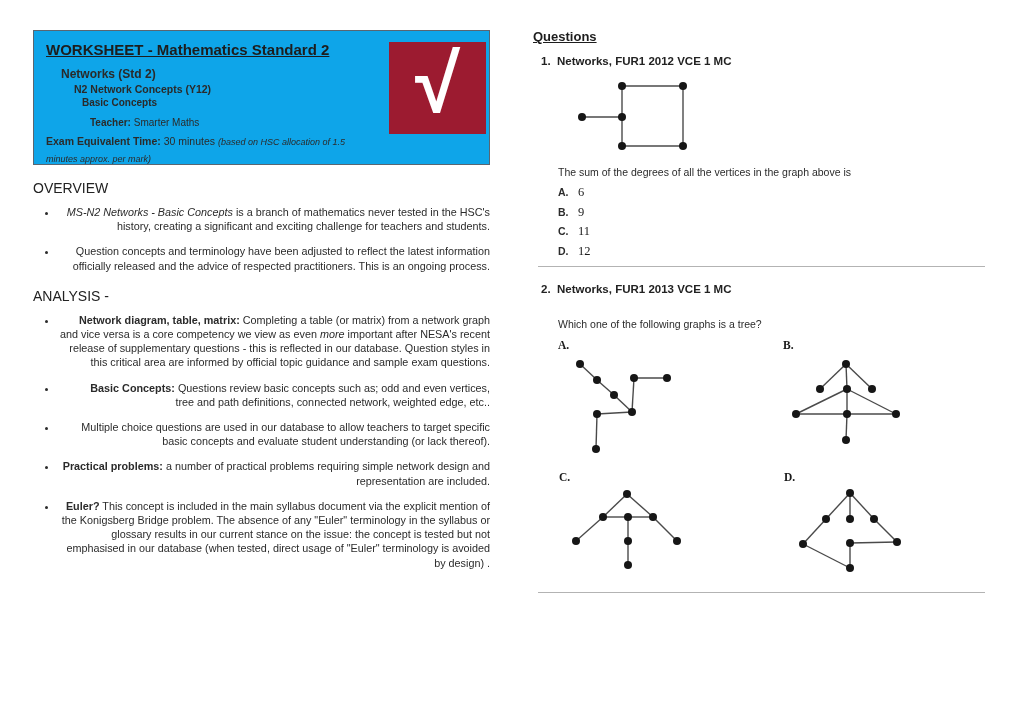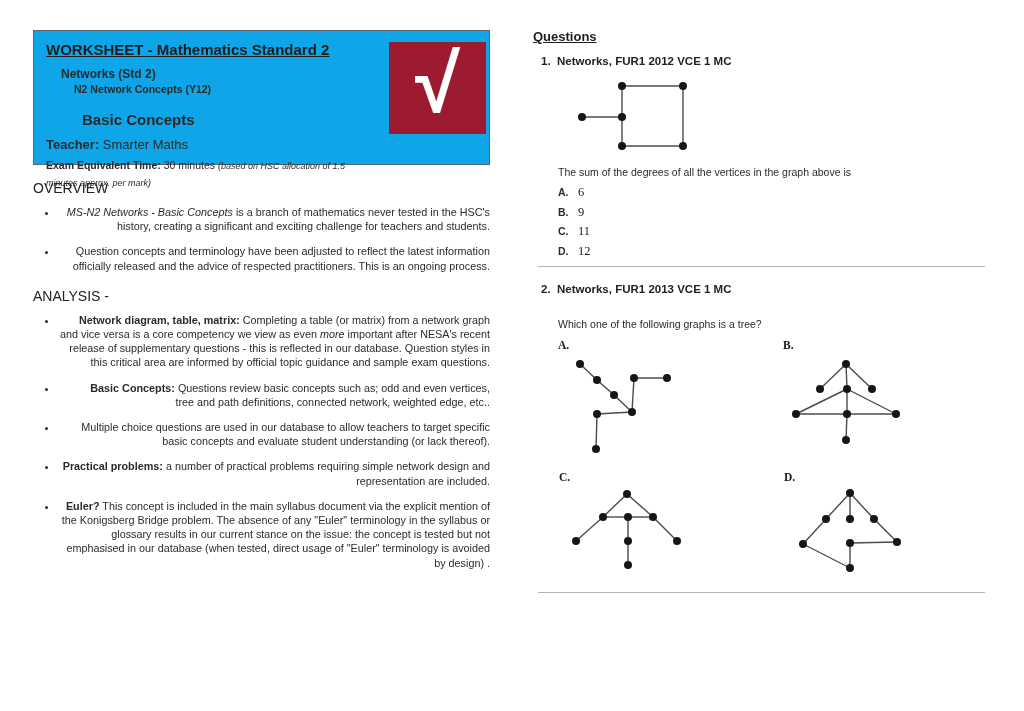--- a/index.html
+++ b/index.html
@@ -6,22 +6,22 @@
   .page{position:relative;width:1024px;height:711px;background:#fff;
         font-family:"Liberation Sans",sans-serif;color:#2b2b2b;overflow:hidden;}
 
   
   .left-col{position:absolute;left:33px;top:30px;width:457px;}
   .header-box{position:relative;width:457px;height:135px;background:#0ea5e9;
               border:1px solid #5a6671;box-sizing:border-box;padding:10px 12px;}
   .hb-title{font-size:15px;font-weight:bold;text-decoration:underline;color:#1d1d1d;}
   .hb-subject{margin-top:9px;margin-left:15px;font-size:12px;font-weight:bold;color:#2a2a2a;}
   .hb-topic{margin-top:2px;margin-left:28px;font-size:10.5px;font-weight:bold;color:#2a2a2a;}
-  .hb-subtopic{margin-top:16px;margin-left:36px;font-size:15px;font-weight:bold;color:#2a2a2a;}
-  .hb-teacher{margin-top:9px;font-size:13px;}
+  .hb-subtopic{margin-top:2px;margin-left:36px;font-size:10px;font-weight:bold;color:#2a2a2a;}
+  .hb-teacher{margin-top:9px;font-size:10px;margin-left:44px;}
   .hb-exam{margin-top:5px;font-size:10.5px;width:332px;line-height:16px;}
   .b{font-weight:bold;}
   .note{font-style:italic;font-size:9px;}
   .logo{position:absolute;left:355px;top:11px;width:97px;height:92px;background:#9c1b30;
         display:flex;align-items:center;justify-content:center;}
   .logo-glyph{color:#ffffff;font-size:82px;font-weight:bold;line-height:1;
               transform:translateY(-4px);}
   .section-heading{font-weight:normal;font-size:14px;margin-top:15px;color:#222;}
   .doc-list{margin:9px 0 0 24px;padding:0;}
   .doc-list li{margin-bottom:11px;font-size:10.8px;line-height:14.2px;padding-left:3px;text-align:right;}

